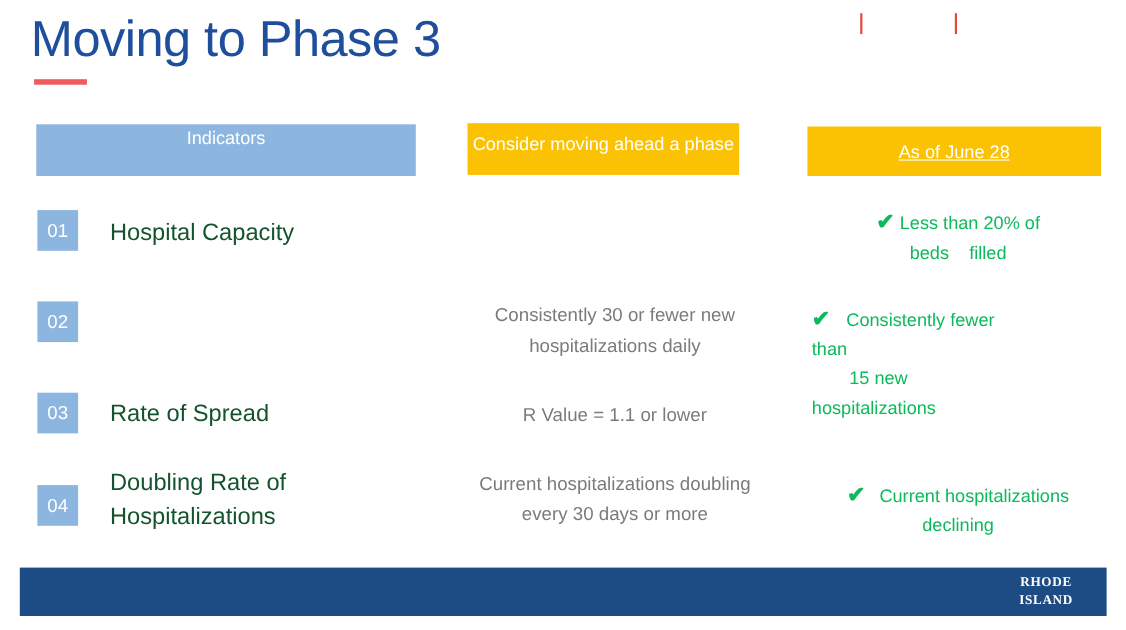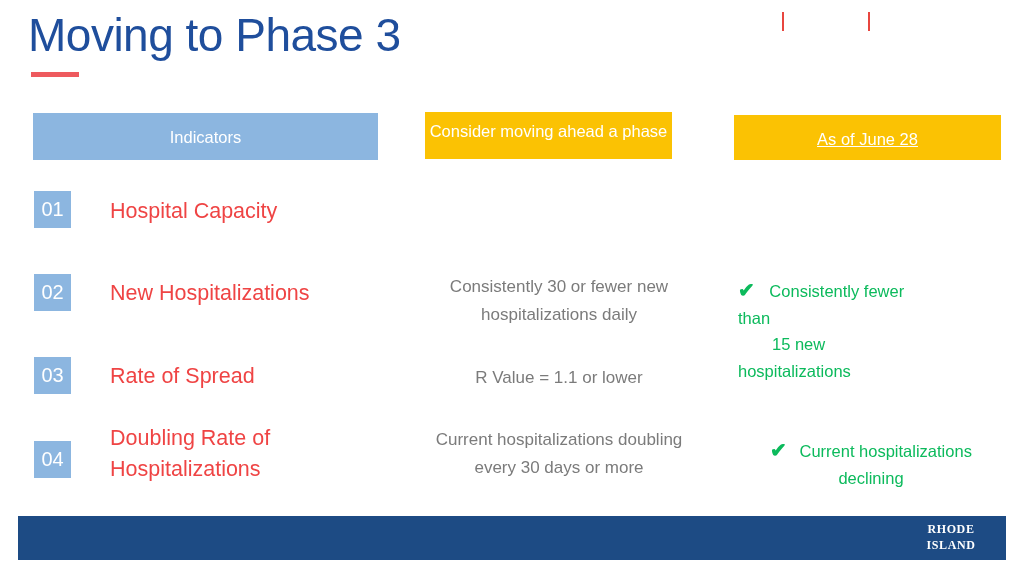--- a/index.html
+++ b/index.html
@@ -51,21 +51,21 @@
     text-align: center;
     line-height: 1.42;
     box-sizing: border-box;
   }
   .hdr-indicators {
     left: 33px;
     top: 113px;
     width: 345px;
     height: 47px;
     background: #8CB6E0;
-    padding-top: 13px;
+    padding-top: 2px;
   }
   .hdr-consider {
     left: 425px;
     top: 112px;
     width: 247px;
     height: 47px;
     background: #FBC203;
     padding-top: 8px;
   }
   .hdr-asof {
@@ -78,30 +78,30 @@
     text-decoration: underline;
   }
 
   
   .badge {
     position: absolute;
     width: 37px;
     height: 37px;
     background: #8CB6E0;
     color: #ffffff;
-    font-size: 20px;
+    font-size: 17px;
     text-align: center;
     line-height: 37px;
     left: 34px;
   }
   .ind-label {
     position: absolute;
-    left: 110px;
+    left: 100px;
     font-size: 21.5px;
-    color: #ef4444;
+    color: #14532d;
     line-height: 1.46;
     width: 280px;
   }
 
   
   .mid-text {
     position: absolute;
     left: 425px;
     width: 268px;
     text-align: center;
@@ -183,25 +183,29 @@
     <span>Consider moving ahead a phase</span>
   </div>
   <div class="hdr hdr-asof">
     <span>As of June 28</span>
   </div>
 
   <div class="badge" style="top:191px;">
     <span>01</span>
   </div>
   <div class="ind-label" style="top:196px;">Hospital Capacity</div>
+  <div class="right-block" style="top:190px;">
+    <span class="check">✔</span>
+    <span>Less than 20% of</span><br>
+    <span style="white-space:pre;">beds    filled</span>
+  </div>
 
   <div class="badge" style="top:274px;">
     <span>02</span>
   </div>
-  <div class="ind-label" style="top:278px;">New Hospitalizations</div>
   <div class="mid-text" style="top:273px;">Consistently 30 or fewer new hospitalizations daily</div>
   <div class="right-block" style="top:278px; text-align:left; left:738px;">
     <span class="check">✔</span>
     <span style="margin-left:10px;">Consistently fewer</span><br>
     <span>than</span><br>
     <span style="margin-left:34px;">15 new</span><br>
     <span>hospitalizations</span>
   </div>
 
   <div class="badge" style="top:357px;">

